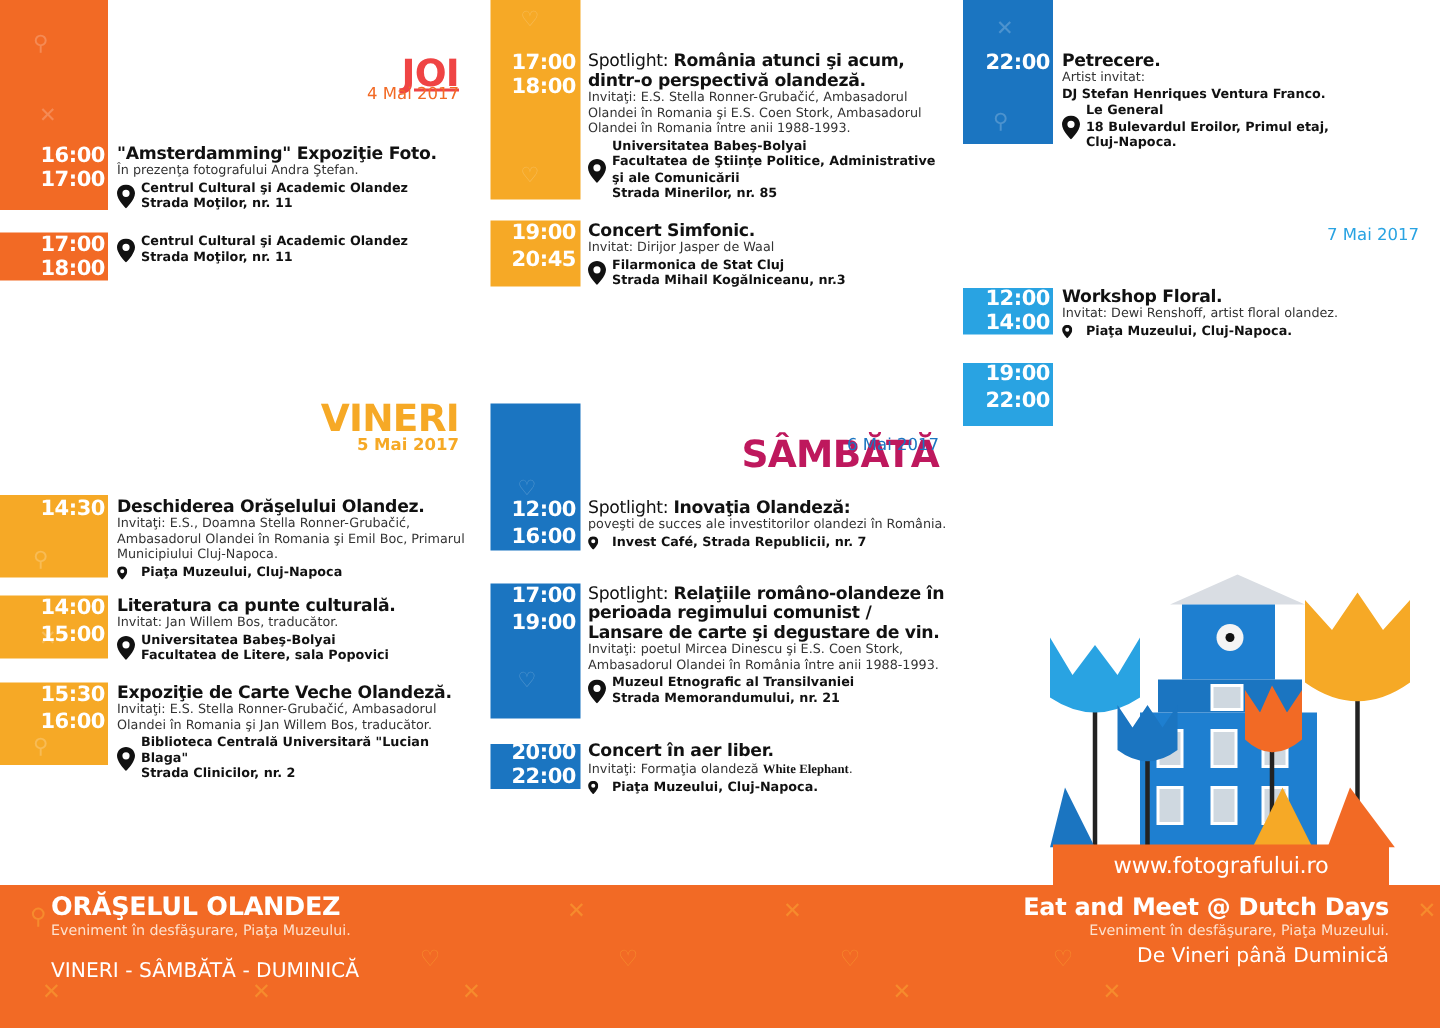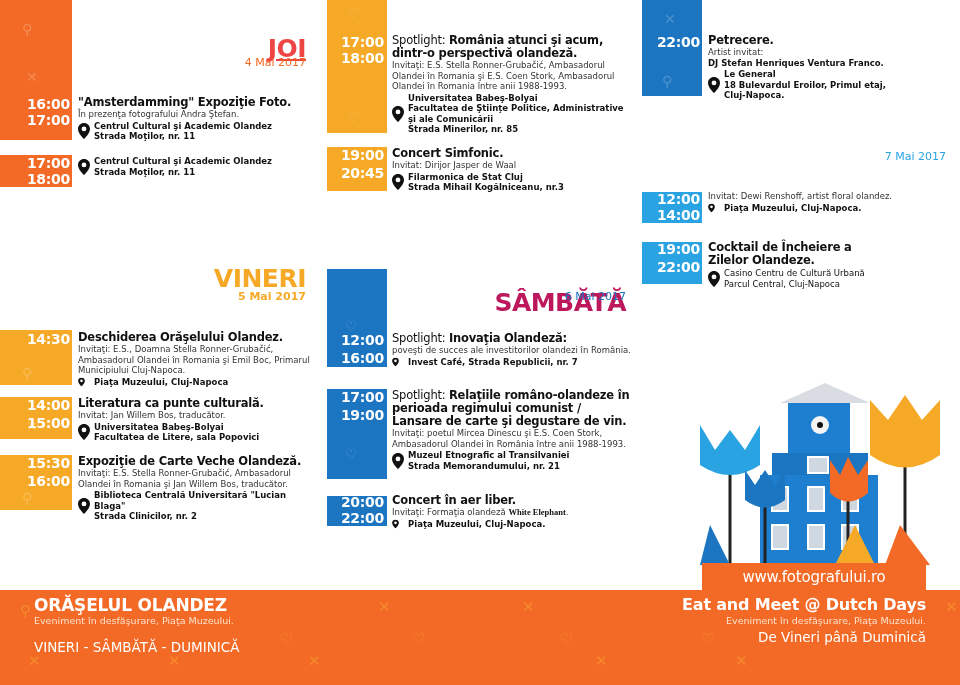--- a/index.html
+++ b/index.html
@@ -277,43 +277,34 @@
   </div>
 
   <div class="day-date" style="top:150px;color:#29a3e2;">7 Mai 2017</div>
 
   <div class="bar sky" style="left:2px;top:192px;width:60px;height:31px;"></div>
   <div class="time" style="left:0;top:191px;width:60px;">
     <div>12:00</div>
       <div>14:00</div>
   </div>
   <div class="ev" style="left:68px;top:191px;">
+    <div class="ev-title">Workshop Floral.</div>
     <div class="ev-desc">Invitat: Dewi Renshoff, artist floral olandez.</div>
     <div class="loc">
       <svg class="pin small">
           <use href="#pin"></use>
         </svg>
       <div>Piaţa Muzeului, Cluj-Napoca.</div>
     </div>
   </div>
 
   <div class="bar sky" style="left:2px;top:242px;width:60px;height:42px;"></div>
   <div class="time" style="left:0;top:241px;width:60px;">
     <div>19:00</div>
       <div style="margin-top:2px;">22:00</div>
-  </div>
-  <div class="ev" style="left:68px;top:241px;width:170px;">
-    <div class="ev-title">Cocktail de Încheiere a Zilelor Olandeze.</div>
-    <div class="loc" style="font-weight:normal;">
-      <svg class="pin">
-          <use href="#pin"></use>
-        </svg>
-      <div>Casino Centru de Cultură Urbană</div>
-      <div>Parcul Central, Cluj-Napoca</div>
-    </div>
   </div>
 </div>
 
 <svg class="illus" viewBox="0 0 250 190">
   <g>
     <polygon points="80,28 125,8 170,28" fill="#d9dde3"></polygon>
     <rect x="88" y="28" width="62" height="50" fill="#1e7fd0"></rect>
     <circle cx="120" cy="50" r="9" fill="#f4f4f4"></circle>
       <circle cx="120" cy="50" r="3" fill="#111"></circle>
     <rect x="72" y="78" width="96" height="22" fill="#1b75c1"></rect>

